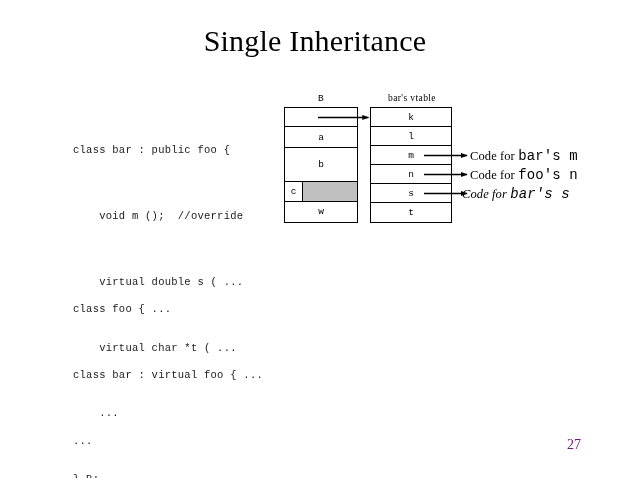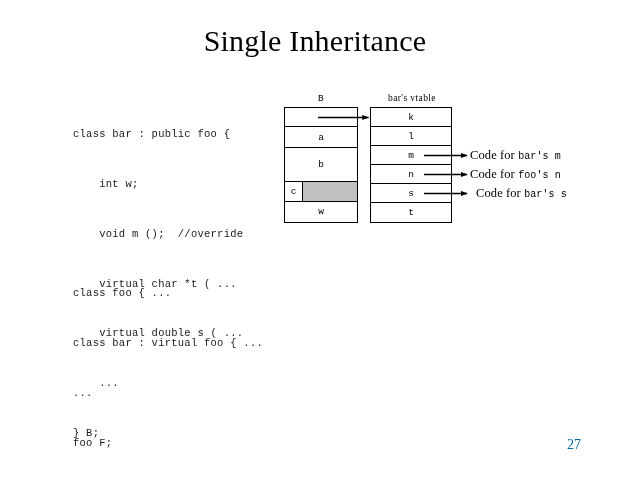--- a/index.html
+++ b/index.html
@@ -37,21 +37,21 @@
     font-family: "Liberation Mono", monospace;
     font-size: 10.5px;
     line-height: 16.6px;
     color: #1a1a1a;
     white-space: pre;
     letter-spacing: 0.25px;
   }
   #code-class-bar { left: 73px; top: 93px; }
   #code-usage     { left: 73px; top: 252px; }
 
-  .code-line { white-space: pre; display: block; }
+  .code-line { white-space: pre; display: block; margin-top: 16px; }
 
   
   #diagram {
     position: absolute;
     left: 0;
     top: 0;
     width: 638px;
     height: 478px;
     pointer-events: none;
   }
@@ -150,48 +150,47 @@
   .code-for {
     position: absolute;
     font-family: "Liberation Serif", serif;
     font-size: 12.5px;
     color: #000000;
     white-space: pre;
     letter-spacing: 0.1px;
   }
   .code-for .mono {
     font-family: "Liberation Mono", monospace;
-    font-size: 10px;
+    font-size: 14px;
     margin-top: 16px;
   }
   #code-for-m { left: 470px; top: 148px; }
   #code-for-n { left: 470px; top: 167px; }
-  #code-for-s { left: 476px; top: 186px; }
+  #code-for-s { left: 462px; top: 186px; font-style: italic; }
 
   
   #page-number {
     position: absolute;
     left: 567px;
     top: 437px;
     font-family: "Liberation Serif", serif;
     font-size: 14px;
-    color: #0369a1;
+    color: #701a75;
   }
 </style>
 </head>
 <body>
 
 <div class="slide-title">Single Inheritance</div>
 
 <div class="code-block" id="code-class-bar">
   <span class="code-line">class bar : public foo {</span>
-  <span class="code-line">    int w;</span>
   <span class="code-line">    void m ();  //override</span>
+  <span class="code-line">    virtual double s ( ...</span>
   <span class="code-line">    virtual char *t ( ...</span>
-  <span class="code-line">    virtual double s ( ...</span>
   <span class="code-line">    ...</span>
   <span class="code-line">} B;</span>
 </div>
 
 <div class="code-block" id="code-usage">
   <span class="code-line">class foo { ...</span>
   <span class="code-line">class bar : virtual foo { ...</span>
   <span class="code-line">...</span>
   <span class="code-line">foo F;</span>
   

